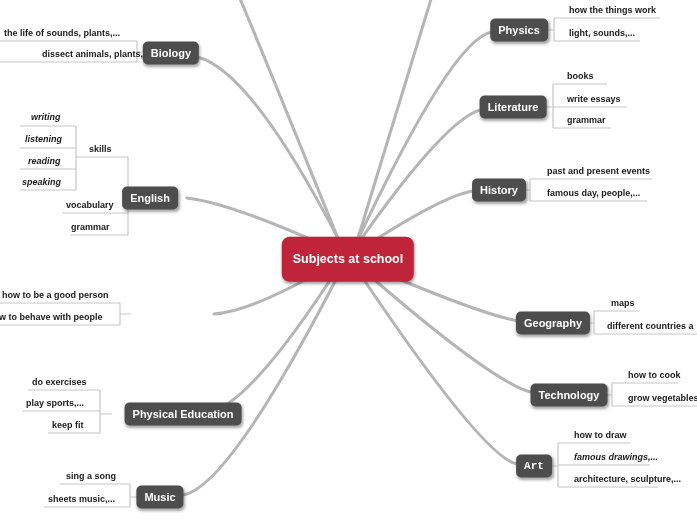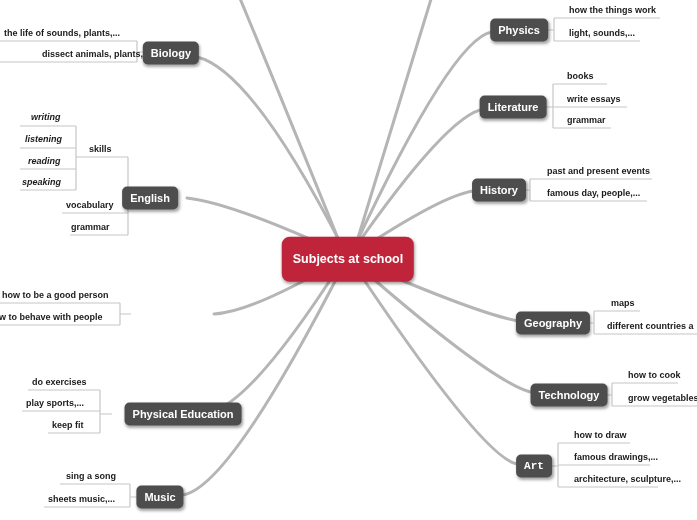--- a/index.html
+++ b/index.html
@@ -78,21 +78,21 @@
     <div class="sub" style="left: 567px; top: 71px;">books</div>
     <div class="sub" style="left: 567px; top: 94px;">write essays</div>
     <div class="sub" style="left: 567px; top: 115px;">grammar</div>
     <div class="sub" style="left: 547px; top: 166px;">past and present events</div>
     <div class="sub" style="left: 547px; top: 188px;">famous day, people,...</div>
     <div class="sub" style="left: 611px; top: 298px;">maps</div>
     <div class="sub" style="left: 607px; top: 321px; text-align: right;">different countries a</div>
     <div class="sub" style="left: 628px; top: 370px;">how to cook</div>
     <div class="sub" style="left: 628px; top: 393px;">grow vegetables</div>
     <div class="sub" style="left: 574px; top: 430px;">how to draw</div>
-    <div class="sub" style="left: 574px; top: 452px;">famous drawings,...</div>
+    <div class="sub" style="left: 574px; top: 452px; font-style: italic;">famous drawings,...</div>
     <div class="sub" style="left: 574px; top: 474px;">architecture, sculpture,...</div>
     <div class="node" style="left: 171px; top: 53px;">Biology</div>
     <div class="node" style="left: 150px; top: 198px;">English</div>
     <div class="node" style="left: 159px; top: 414px; margin-left: 24px;">Physical Education</div>
     <div class="node" style="left: 160px; top: 497px;">Music</div>
     <div class="node" style="left: 519px; top: 30px;">Physics</div>
     <div class="node" style="left: 513px; top: 107px;">Literature</div>
     <div class="node" style="left: 499px; top: 190px;">History</div>
     <div class="node" style="left: 569px; top: 395px;">Technology</div>
     <div class="node" style="left: 553px; top: 323px;">Geography</div>

